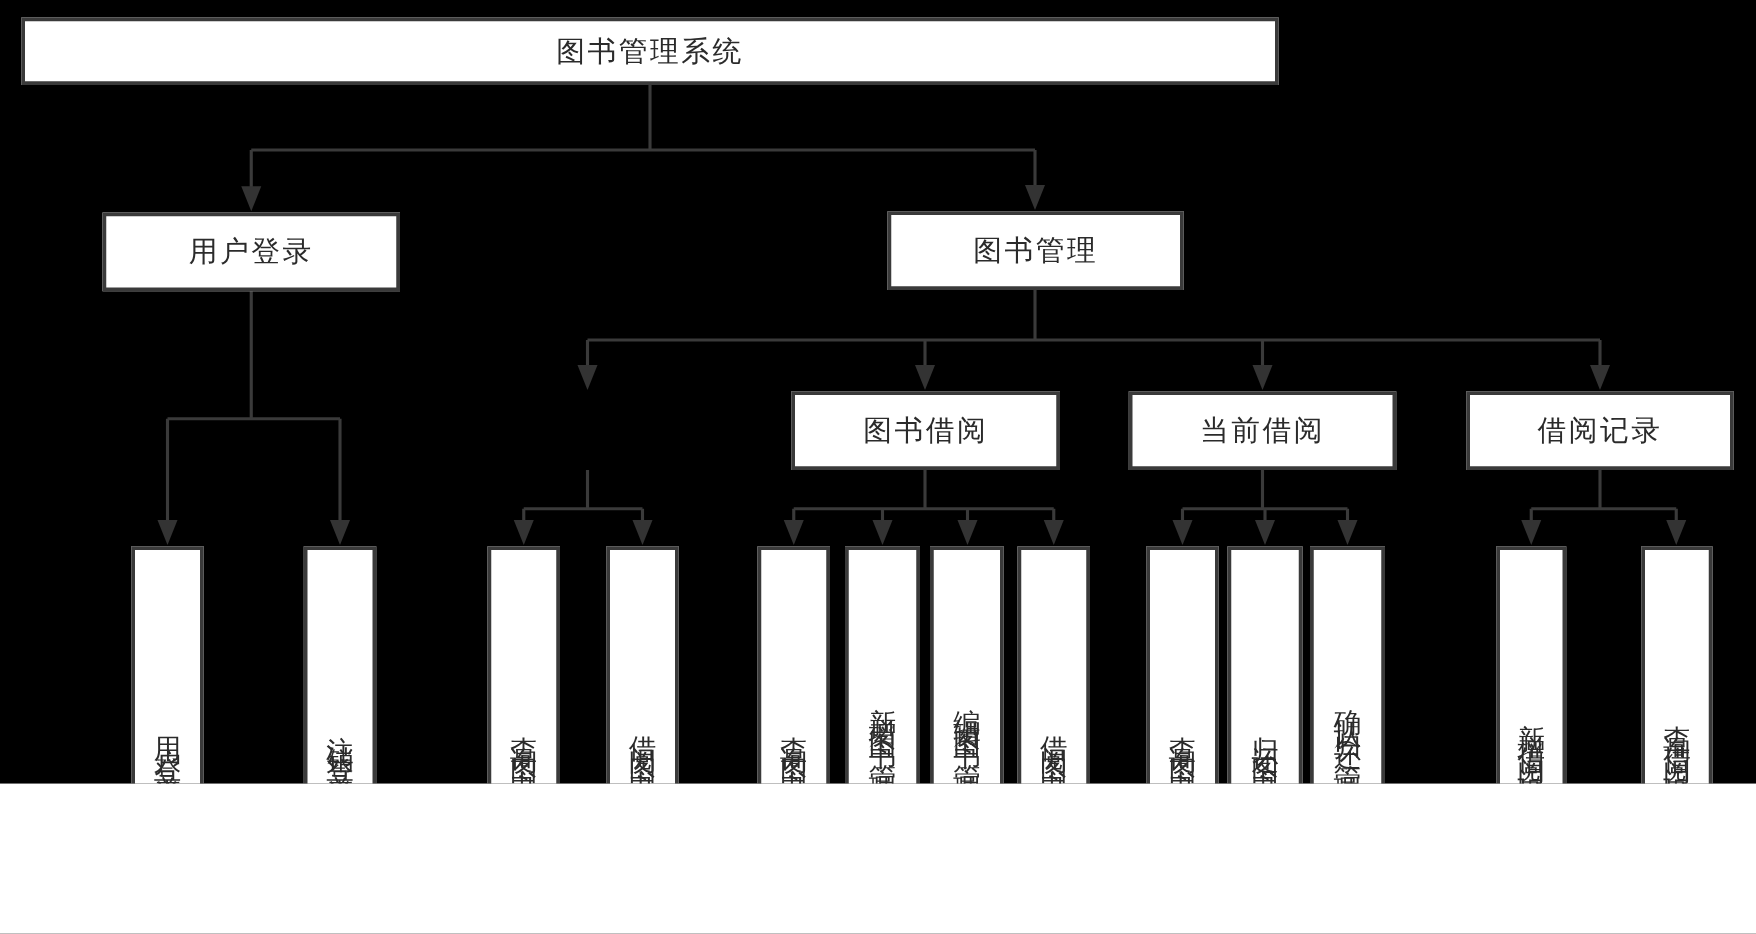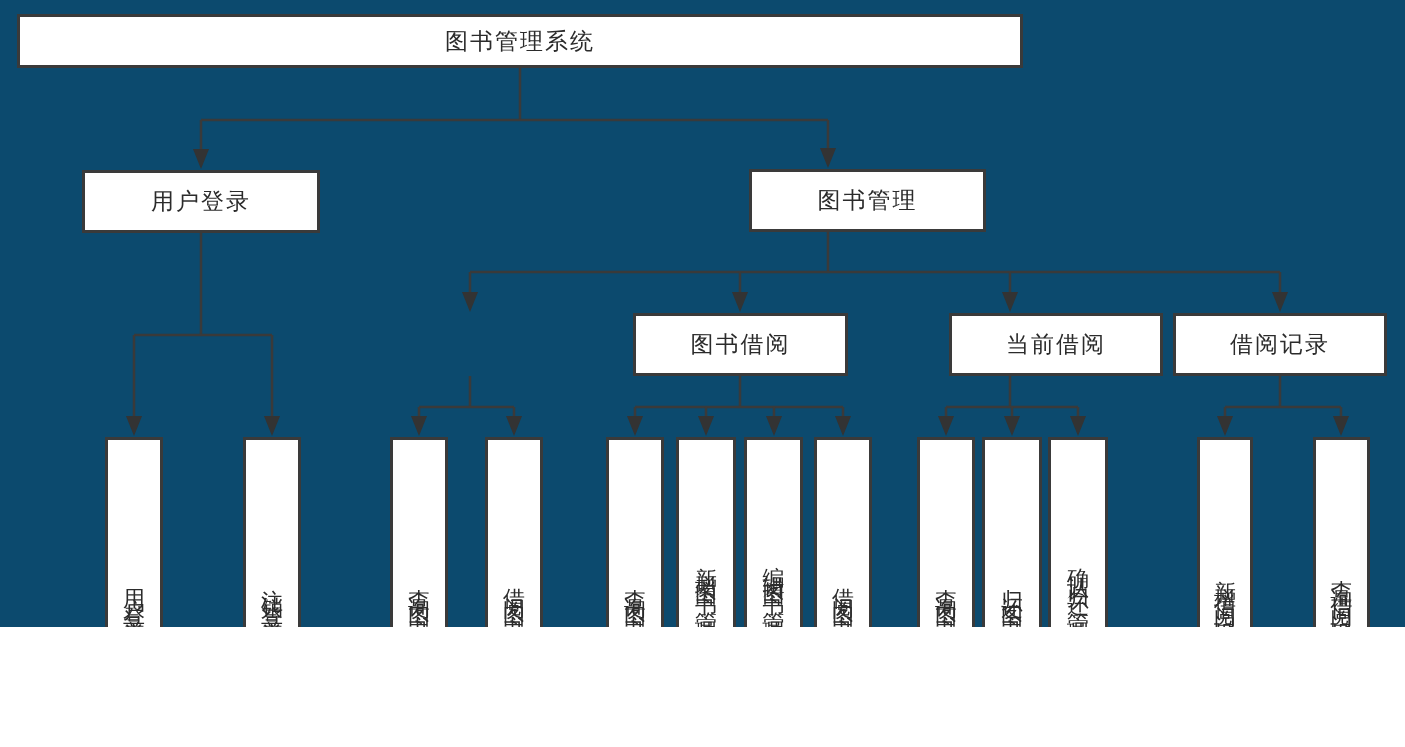--- a/index.html
+++ b/index.html
@@ -1,19 +1,19 @@
 <!DOCTYPE html>
 <html><head>
 <meta charset="utf-8">
 <style>
   html,body{margin:0;padding:0;background:#ffffff;}
   #stage{
     position:relative;
     width:1405px;height:627px;
-    background:#0c4a6e;
+    background:#000000;
     font-family:Liberation Serif, serif;
     overflow:hidden;
   }
   #connectors{position:absolute;left:0;top:0;width:1405px;height:747px;}
   .box{
     position:absolute;
     box-sizing:border-box;
     border:3px solid #3a3a3a;
     background:#ffffff;
     display:flex;align-items:center;justify-content:center;
@@ -106,24 +106,24 @@
       <polygon points="1004,416 1020,416 1012,436"></polygon>
       <polygon points="1070,416 1086,416 1078,436"></polygon>
       <polygon points="1217,416 1233,416 1225,436"></polygon>
       <polygon points="1333,416 1349,416 1341,436"></polygon>
     </g>
   </svg>
 
   <div class="box h-box" style="left:17px;top:14px;width:1006px;height:54px;">图书管理系统</div>
 
   <div class="box h-box" style="left:82px;top:170px;width:238px;height:63px;">用户登录</div>
-  <div class="box h-box" style="left:749px;top:169px;width:237px;height:63px;">图书管理</div>
+  <div class="box h-box" style="left:710px;top:169px;width:237px;height:63px;">图书管理</div>
 
   <div class="box h-box" style="left:633px;top:313px;width:215px;height:63px;">图书借阅</div>
-  <div class="box h-box" style="left:949px;top:313px;width:214px;height:63px;">当前借阅</div>
+  <div class="box h-box" style="left:903px;top:313px;width:214px;height:63px;">当前借阅</div>
   <div class="box h-box" style="left:1173px;top:313px;width:214px;height:63px;">借阅记录</div>
 
   <div class="box leaf" style="left:105px;top:437px;width:58px;height:298px;">用户登录</div>
   <div class="box leaf" style="left:243px;top:437px;width:58px;height:298px;">注销登录</div>
   <div class="box leaf" style="left:390px;top:437px;width:58px;height:298px;">查询图书</div>
   <div class="box leaf" style="left:485px;top:437px;width:58px;height:298px;">借阅图书</div>
   <div class="box leaf" style="left:606px;top:437px;width:58px;height:298px;">查询图书</div>
   <div class="box leaf" style="left:676px;top:437px;width:60px;height:298px;">新增图书（管理员）</div>
   <div class="box leaf" style="left:744px;top:437px;width:59px;height:298px;">编辑图书（管理员）</div>
   <div class="box leaf" style="left:814px;top:437px;width:58px;height:298px;">借阅图书</div>

